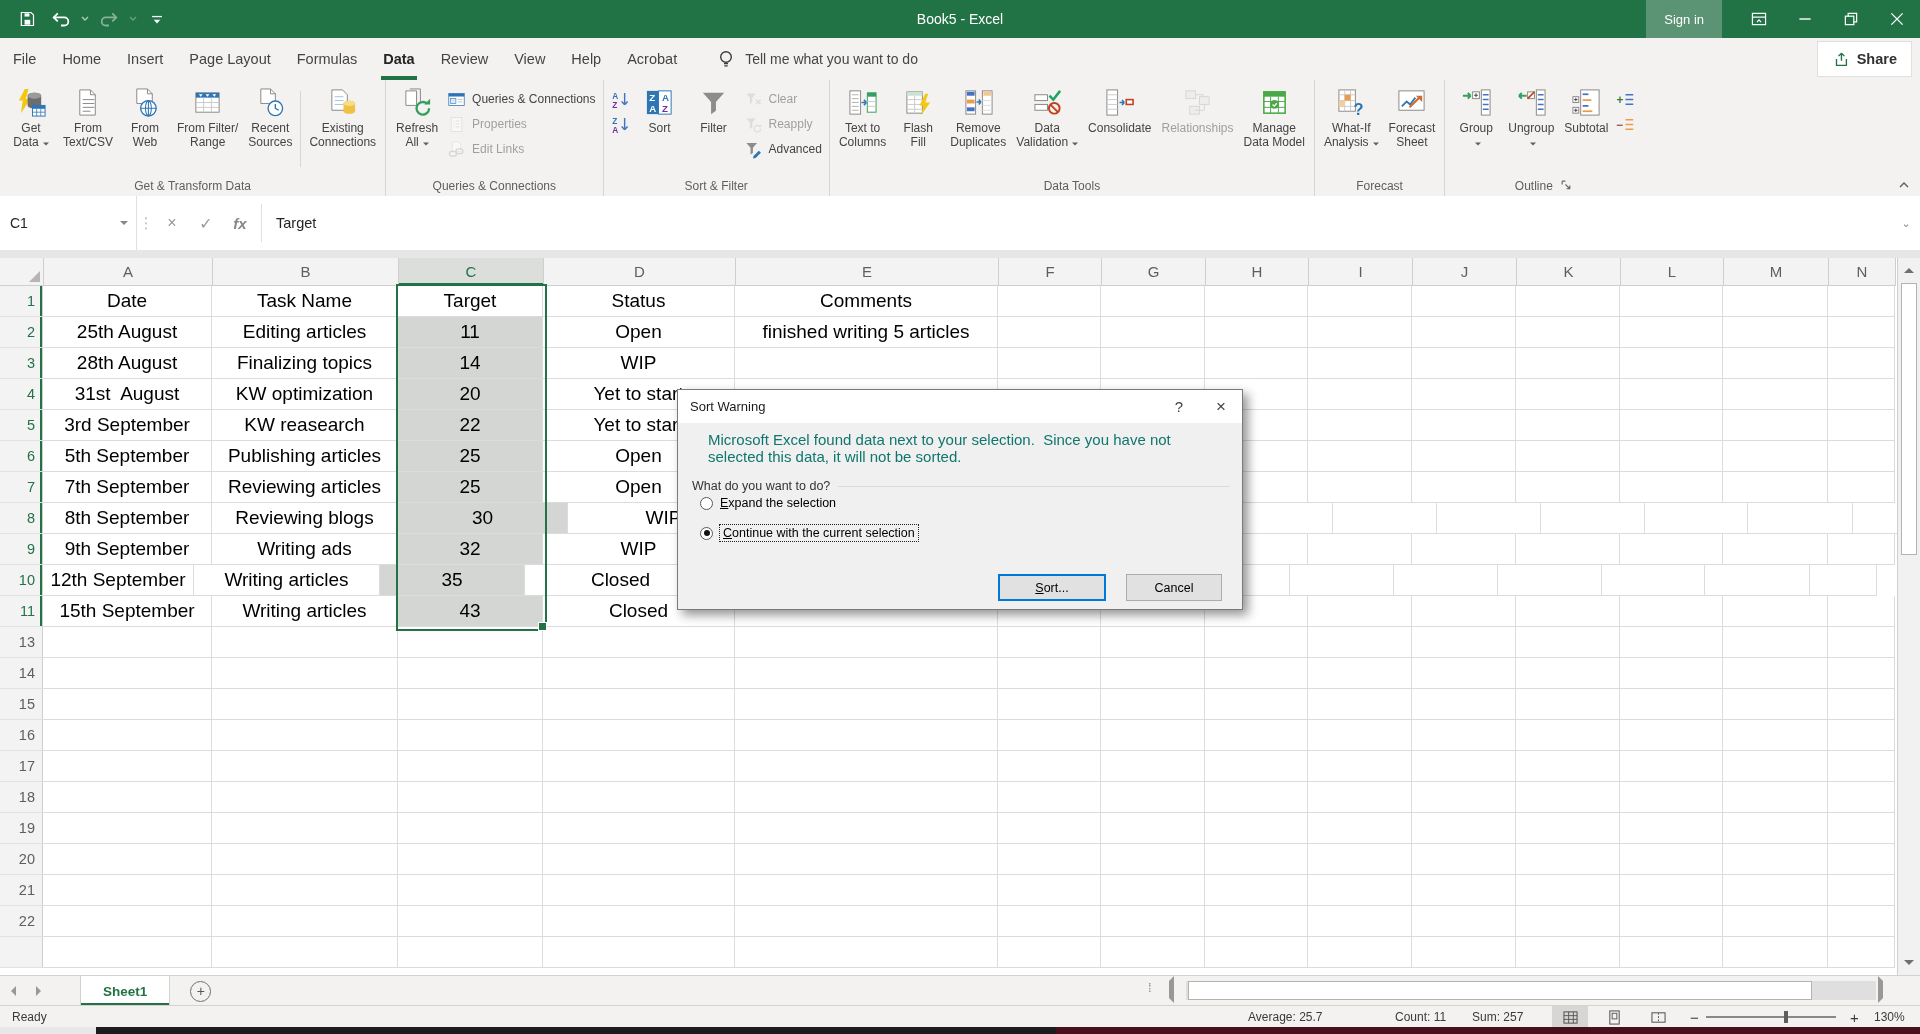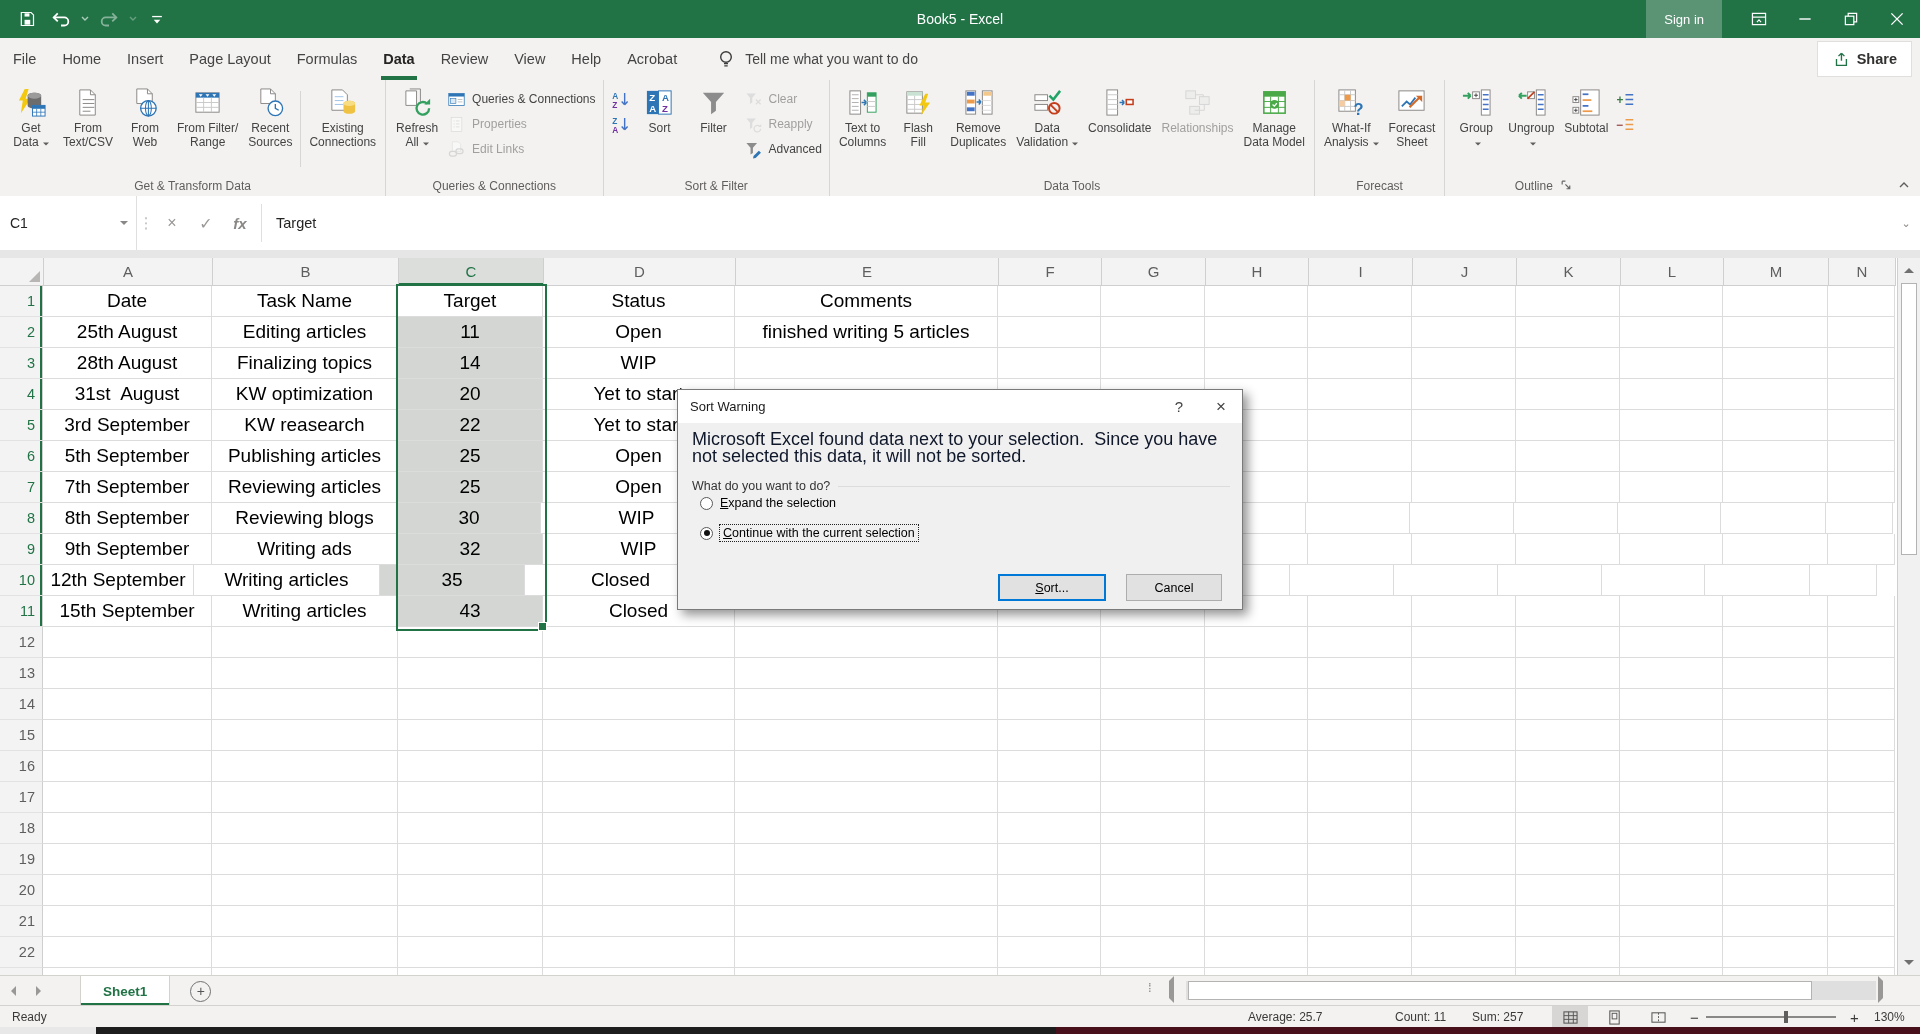--- a/index.html
+++ b/index.html
@@ -99,21 +99,21 @@
   .zoomhandle{position:absolute;top:-5px;width:4px;height:12px;background:#605e5c;}
   .zoomsign{font-size:15px;color:#3b3a39;}
   .bottomstrip{position:absolute;left:0;top:1027px;right:0;height:7px;background:linear-gradient(to right,#e8e8e8 0 5%,#1d1d1d 5% 55%,#47101a 55% 100%);}
   
   .dlg{position:absolute;left:677px;top:389px;width:566px;height:221px;background:#f0f0f0;border:1px solid #7a7a7a;box-shadow:5px 5px 10px rgba(0,0,0,.42);z-index:60;box-sizing:border-box;}
   .dlgtitle{position:absolute;left:0;top:0;right:0;height:33px;background:#fff;display:flex;align-items:center;}
   .dlgtitle .t{margin-left:12px;font-size:13px;color:#1a1a1a;}
   .dlgtbtns{margin-left:auto;display:flex;height:100%;}
   .dhelp,.dclose{width:42px;display:flex;align-items:center;justify-content:center;color:#444;font-size:15px;}
   .dclose{font-size:17px;}
-  .dlgmsg{position:absolute;left:14px;right:16px;top:41px;font-size:18px;line-height:17px;color:#0f172a;white-space:pre-wrap;}
+  .dlgmsg{position:absolute;left:30px;right:16px;top:41px;font-size:15px;line-height:17px;color:#0f766e;white-space:pre-wrap;}
   .dlgq{position:absolute;left:14px;right:12px;top:89px;display:flex;align-items:center;gap:8px;font-size:12.5px;color:#333;}
   .qline{flex:1;border-top:1px solid #dcdcdc;}
   .dopt{position:absolute;left:22px;display:flex;align-items:center;gap:7px;font-size:12.5px;color:#000;}
   .radio{width:13px;height:13px;border:1px solid #595959;border-radius:50%;background:#fff;box-sizing:border-box;position:relative;flex:none;}
   .radio.on::after{content:"";position:absolute;left:2.5px;top:2.5px;width:6px;height:6px;border-radius:50%;background:#111;}
   .rlbl.focus{outline:1px dotted #212121;padding:1px 3px;}
   .dbtn{position:absolute;top:184px;height:27px;background:#e1e1e1;border:1px solid #adadad;display:flex;align-items:center;justify-content:center;font-size:12.5px;color:#000;box-sizing:border-box;}
   .dbtn.primary{border:2px solid #0078d7;}
 </style>
 </head>
@@ -835,21 +835,21 @@
         <div class="gcell" style="width: 104px;"></div>
         <div class="gcell" style="width: 104px;"></div>
         <div class="gcell" style="width: 103px;"></div>
         <div class="gcell" style="width: 105px;"></div>
         <div class="gcell" style="width: 67px;"></div>
       </div>
       <div class="grow">
         <div class="rhead rsel">8</div>
         <div class="gcell" style="width: 169px;">8th September</div>
         <div class="gcell" style="width: 186px;">Reviewing blogs</div>
-        <div class="gcell csel" style="width: 143px;">30</div>
+        <div class="gcell csel" style="width: 170px;">30</div>
         <div class="gcell" style="width: 192px;">WIP</div>
         <div class="gcell" style="width: 263px;"></div>
         <div class="gcell" style="width: 103px;"></div>
         <div class="gcell" style="width: 104px;"></div>
         <div class="gcell" style="width: 103px;"></div>
         <div class="gcell" style="width: 104px;"></div>
         <div class="gcell" style="width: 104px;"></div>
         <div class="gcell" style="width: 104px;"></div>
         <div class="gcell" style="width: 103px;"></div>
         <div class="gcell" style="width: 105px;"></div>
@@ -888,37 +888,20 @@
         <div class="gcell" style="width: 103px;"></div>
         <div class="gcell" style="width: 105px;"></div>
         <div class="gcell" style="width: 67px;"></div>
       </div>
       <div class="grow">
         <div class="rhead rsel">11</div>
         <div class="gcell" style="width: 169px;">15th September</div>
         <div class="gcell" style="width: 186px;">Writing articles</div>
         <div class="gcell csel" style="width: 145px;">43</div>
         <div class="gcell" style="width: 192px;">Closed</div>
-        <div class="gcell" style="width: 263px;"></div>
-        <div class="gcell" style="width: 103px;"></div>
-        <div class="gcell" style="width: 104px;"></div>
-        <div class="gcell" style="width: 103px;"></div>
-        <div class="gcell" style="width: 104px;"></div>
-        <div class="gcell" style="width: 104px;"></div>
-        <div class="gcell" style="width: 104px;"></div>
-        <div class="gcell" style="width: 103px;"></div>
-        <div class="gcell" style="width: 105px;"></div>
-        <div class="gcell" style="width: 67px;"></div>
-      </div>
-      <div class="grow">
-        <div class="rhead">12</div>
-        <div class="gcell" style="width: 169px;"></div>
-        <div class="gcell" style="width: 186px;"></div>
-        <div class="gcell" style="width: 145px;"></div>
-        <div class="gcell" style="width: 192px;"></div>
         <div class="gcell" style="width: 263px;"></div>
         <div class="gcell" style="width: 103px;"></div>
         <div class="gcell" style="width: 104px;"></div>
         <div class="gcell" style="width: 103px;"></div>
         <div class="gcell" style="width: 104px;"></div>
         <div class="gcell" style="width: 104px;"></div>
         <div class="gcell" style="width: 104px;"></div>
         <div class="gcell" style="width: 103px;"></div>
         <div class="gcell" style="width: 105px;"></div>
         <div class="gcell" style="width: 67px;"></div>

